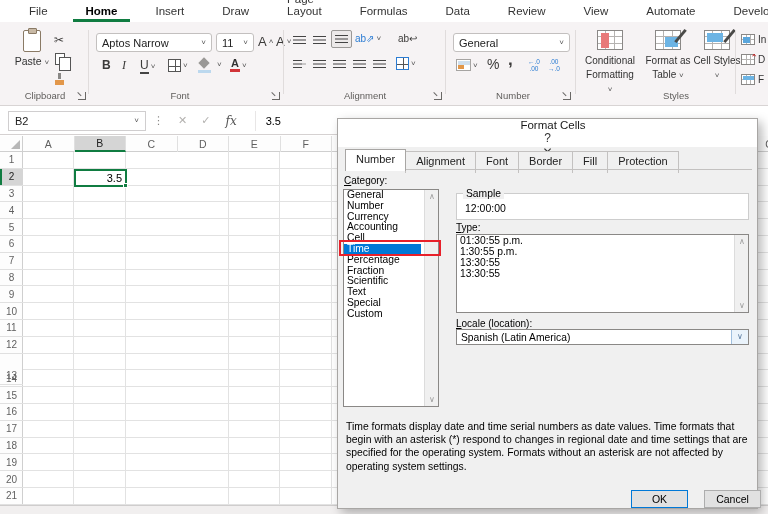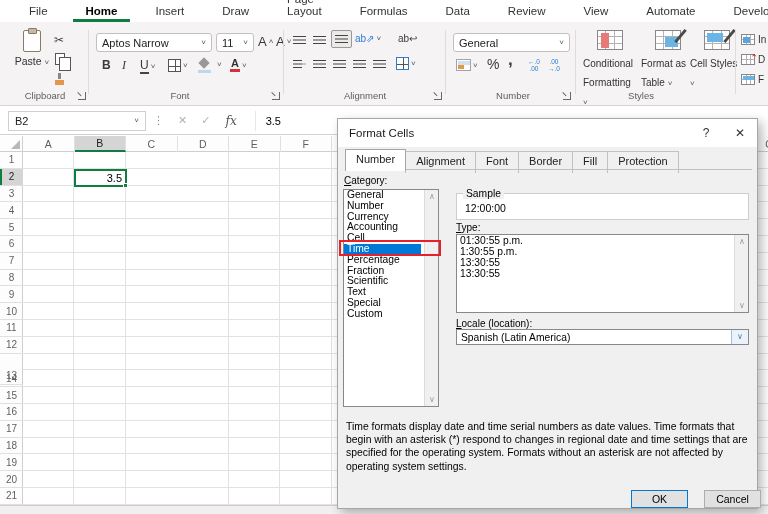--- a/index.html
+++ b/index.html
@@ -61,21 +61,21 @@
   .selbox { border:1px solid #9a9896; background:#ece9e9; border-radius:2px; padding:3px; }
 
   
   .acct-ic { width:15px; height:12px; border:1px solid #a6a4a2; background:#fff; position:relative; }
   .acct-ic::before { content:""; position:absolute; left:1px; bottom:1px; width:6px; height:5px; background:#e2974a; }
   .acct-ic::after { content:""; position:absolute; left:1px; top:1px; width:12px; height:4px; background:#cfe0ef; }
   .twoline { font-size:6.5px; line-height:6.5px; color:#333; text-align:center; white-space:pre; }
   .bluearrow { color:#2b7cd3; }
 
   
-  .styles-btn { position:absolute; top:8px; width:54px; font-size:10px; color:#333; line-height:19px; }
+  .styles-btn { position:absolute; top:8px; width:54px; text-align:center; font-size:10px; color:#333; line-height:14px; }
   .grid-ic { width:26px; height:20px; margin:0 auto 4px auto; border:1px solid #8a8886; background:
     repeating-linear-gradient(to right, transparent 0 7.5px, #b5b3b1 7.5px 8.5px),
     repeating-linear-gradient(to bottom, transparent 0 5.5px, #b5b3b1 5.5px 6.5px), #fff; position:relative; }
   .grid-ic .patch-red { position:absolute; left:3px; top:2px; width:8px; height:15px; background:#e87979; }
   .grid-ic .patch-blue-br { position:absolute; right:2px; bottom:2px; width:13px; height:10px; background:#6cb4e4; }
   .grid-ic .patch-blue-t { position:absolute; left:2px; top:2px; width:16px; height:9px; background:#6cb4e4; }
   .grid-ic .brush { position:absolute; right:-2px; top:-3px; width:3px; height:16px; background:#4a4a48; transform:rotate(40deg); }
 
   
   .mini-ic { width:14px; height:11px; border:1px solid #8a8886; background:
@@ -116,21 +116,21 @@
     border:2px solid #107c41; background:#fff; font-size:11px; color:#000;
     display:flex; align-items:center; justify-content:flex-end; padding-right:3px; }
   #fill-handle { position:absolute; right:-3px; bottom:-3px; width:5px; height:5px; background:#107c41; border:1px solid #fff; }
 
   #bottomstrip { position:absolute; left:0; top:505px; width:768px; height:9px; background:#f1efef; border-top:1px solid #cfcdcd; }
 
   
   #dialog { position:absolute; left:337px; top:118px; width:421px; height:391px; background:#f0f0f0;
     border:1px solid #a8a6a4; box-shadow:4px 4px 10px rgba(0,0,0,.28); font-size:10.5px; color:#000; }
   #dlg-titlebar { position:absolute; left:0; top:0; right:0; height:28px; background:#fff;
-    display:flex; align-items:center; }
+    display:flex; align-items:center;flex-direction:column; }
   #dlg-title { font-size:11.5px; color:#1a1a1a; margin-left:11px; flex:1; }
   .dlg-cap { width:34px; text-align:center; font-size:12px; color:#333; }
   #dlg-tabs { position:absolute; left:7px; top:31px; display:flex; }
   .dlg-tab { font-size:11px; color:#222; padding:3px 10px 4px 10px; background:#f0f0f0;
     border:1px solid #c3c1c0; border-bottom:none; margin-right:-1px; position:relative; top:1px; }
   .dlg-tab.active { background:#fff; top:-1px; padding-bottom:6px; z-index:2; border-color:#a8a6a4; }
   #dlg-tabline { position:absolute; left:7px; top:50px; width:407px; height:1px; background:#c3c1c0; }
 
   .dlg-label { position:absolute; font-size:10px; color:#000; }
   .dlg-label u { text-decoration:underline; }
@@ -326,21 +326,21 @@
         </div>
       <span>Cell Styles</span>
       <span class="chev">˅</span></div>
     <div class="styles-btn" style="left:641px;">
       <div class="grid-ic">
           <span class="patch-blue-br"></span>
           <span class="brush"></span>
         </div>
       <span>Format as Table</span>
       <span class="chev">˅</span></div>
-    <div class="glabel" style="left:606px; width:70px;">Styles</div>
+    <div class="glabel" style="left:641px; width:70px;">Styles</div>
     <div class="gsep" style="left:735px;"></div>
 
     <div class="cells-row" style="top:12px;">
       <span class="mini-ic ins"></span>
       <span>In</span>
       </div>
     <div class="cells-row" style="top:32px;">
       <span class="mini-ic del"></span>
       <span>D</span>
       </div>

